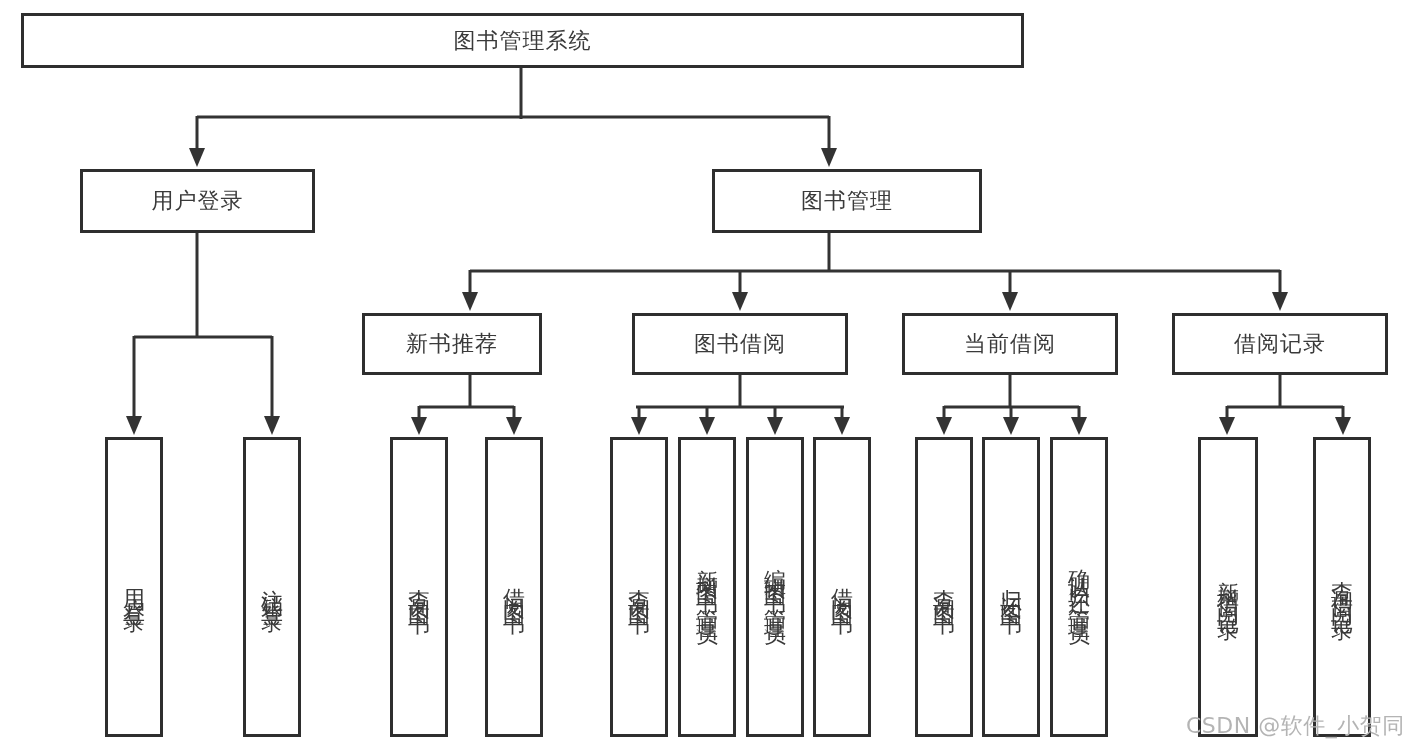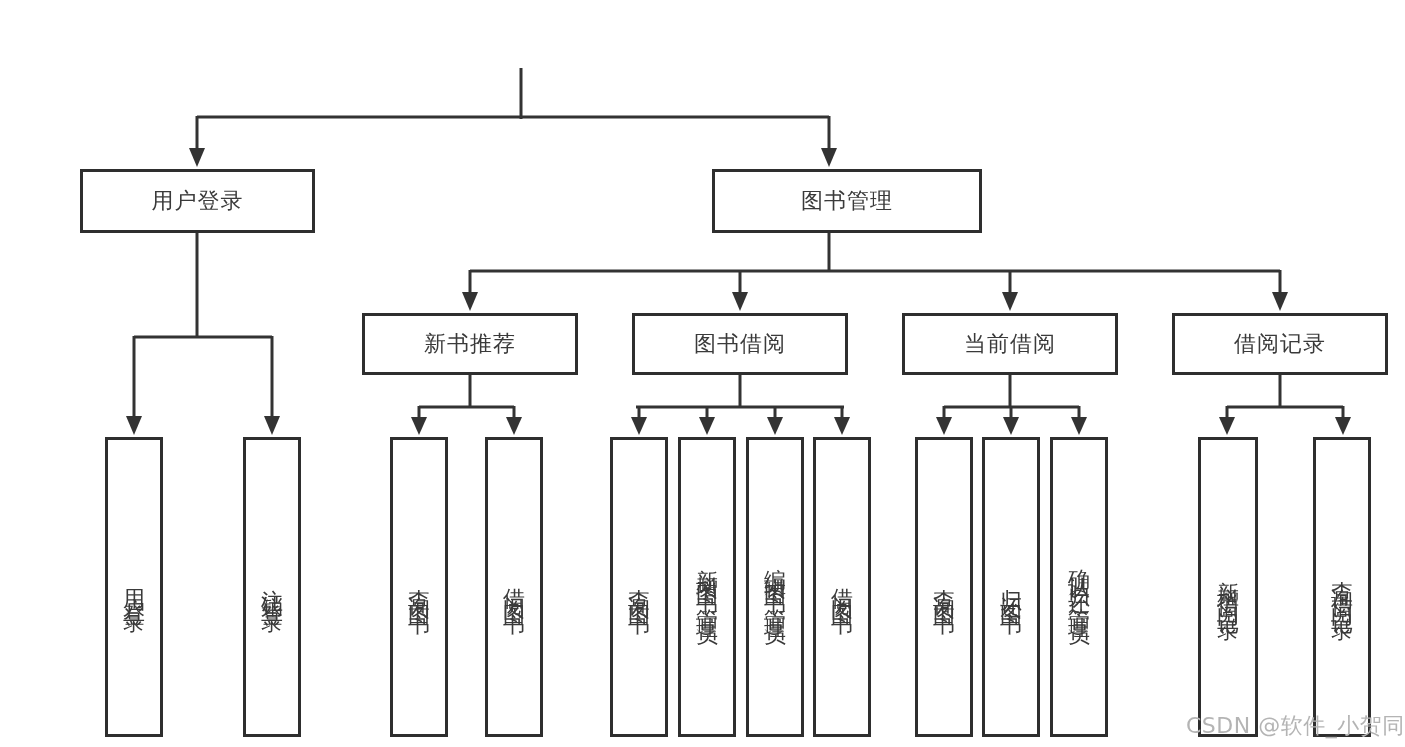--- a/index.html
+++ b/index.html
@@ -45,21 +45,21 @@
     font-size: 22px;
     letter-spacing: 8px;
     color: #3a3a3a;
     z-index: 2;
     text-align: center;
     line-height: 1;
   }
   .root-box   { left: 21px;  top: 13px;  width: 1003px; height: 55px; }
   .l2a        { left: 80px;  top: 169px; width: 235px;  height: 64px; }
   .l2b        { left: 712px; top: 169px; width: 270px;  height: 64px; }
-  .l3a        { left: 362px; top: 313px; width: 216px;  height: 62px; text-align: center; }
+  .l3a        { left: 362px; top: 313px; width: 180px;  height: 62px; text-align: center; }
   .l3b        { left: 632px; top: 313px; width: 216px;  height: 62px; }
   .l3c        { left: 902px; top: 313px; width: 216px;  height: 62px; }
   .l3d        { left: 1172px;top: 313px; width: 216px;  height: 62px; }
   .leaf1  { left: 105px; }
   .leaf2  { left: 243px; }
   .leaf3  { left: 390px; }
   .leaf4  { left: 485px; }
   .leaf5  { left: 610px; }
   .leaf6  { left: 678px; }
   .leaf7  { left: 746px; }
@@ -153,20 +153,23 @@
     <g stroke="#333333" stroke-width="3" fill="#333333">
       <line x1="1280" y1="375" x2="1280" y2="408"></line>
       <line x1="1227" y1="407" x2="1343" y2="407"></line>
       <line x1="1227" y1="406" x2="1227" y2="422"></line>
       <polygon points="1227,435 1219,417 1235,417" stroke="none"></polygon>
       <line x1="1343" y1="406" x2="1343" y2="422"></line>
       <polygon points="1343,435 1335,417 1351,417" stroke="none"></polygon>
     </g>
   </svg>
 
+  <div class="hbox root-box">
+    <span>图书管理系统</span>
+  </div>
 
   <div class="hbox l2a">
     <span>用户登录</span>
   </div>
   <div class="hbox l2b">
     <span>图书管理</span>
   </div>
 
   <div class="hbox l3a">
     <span>新书推荐</span>

